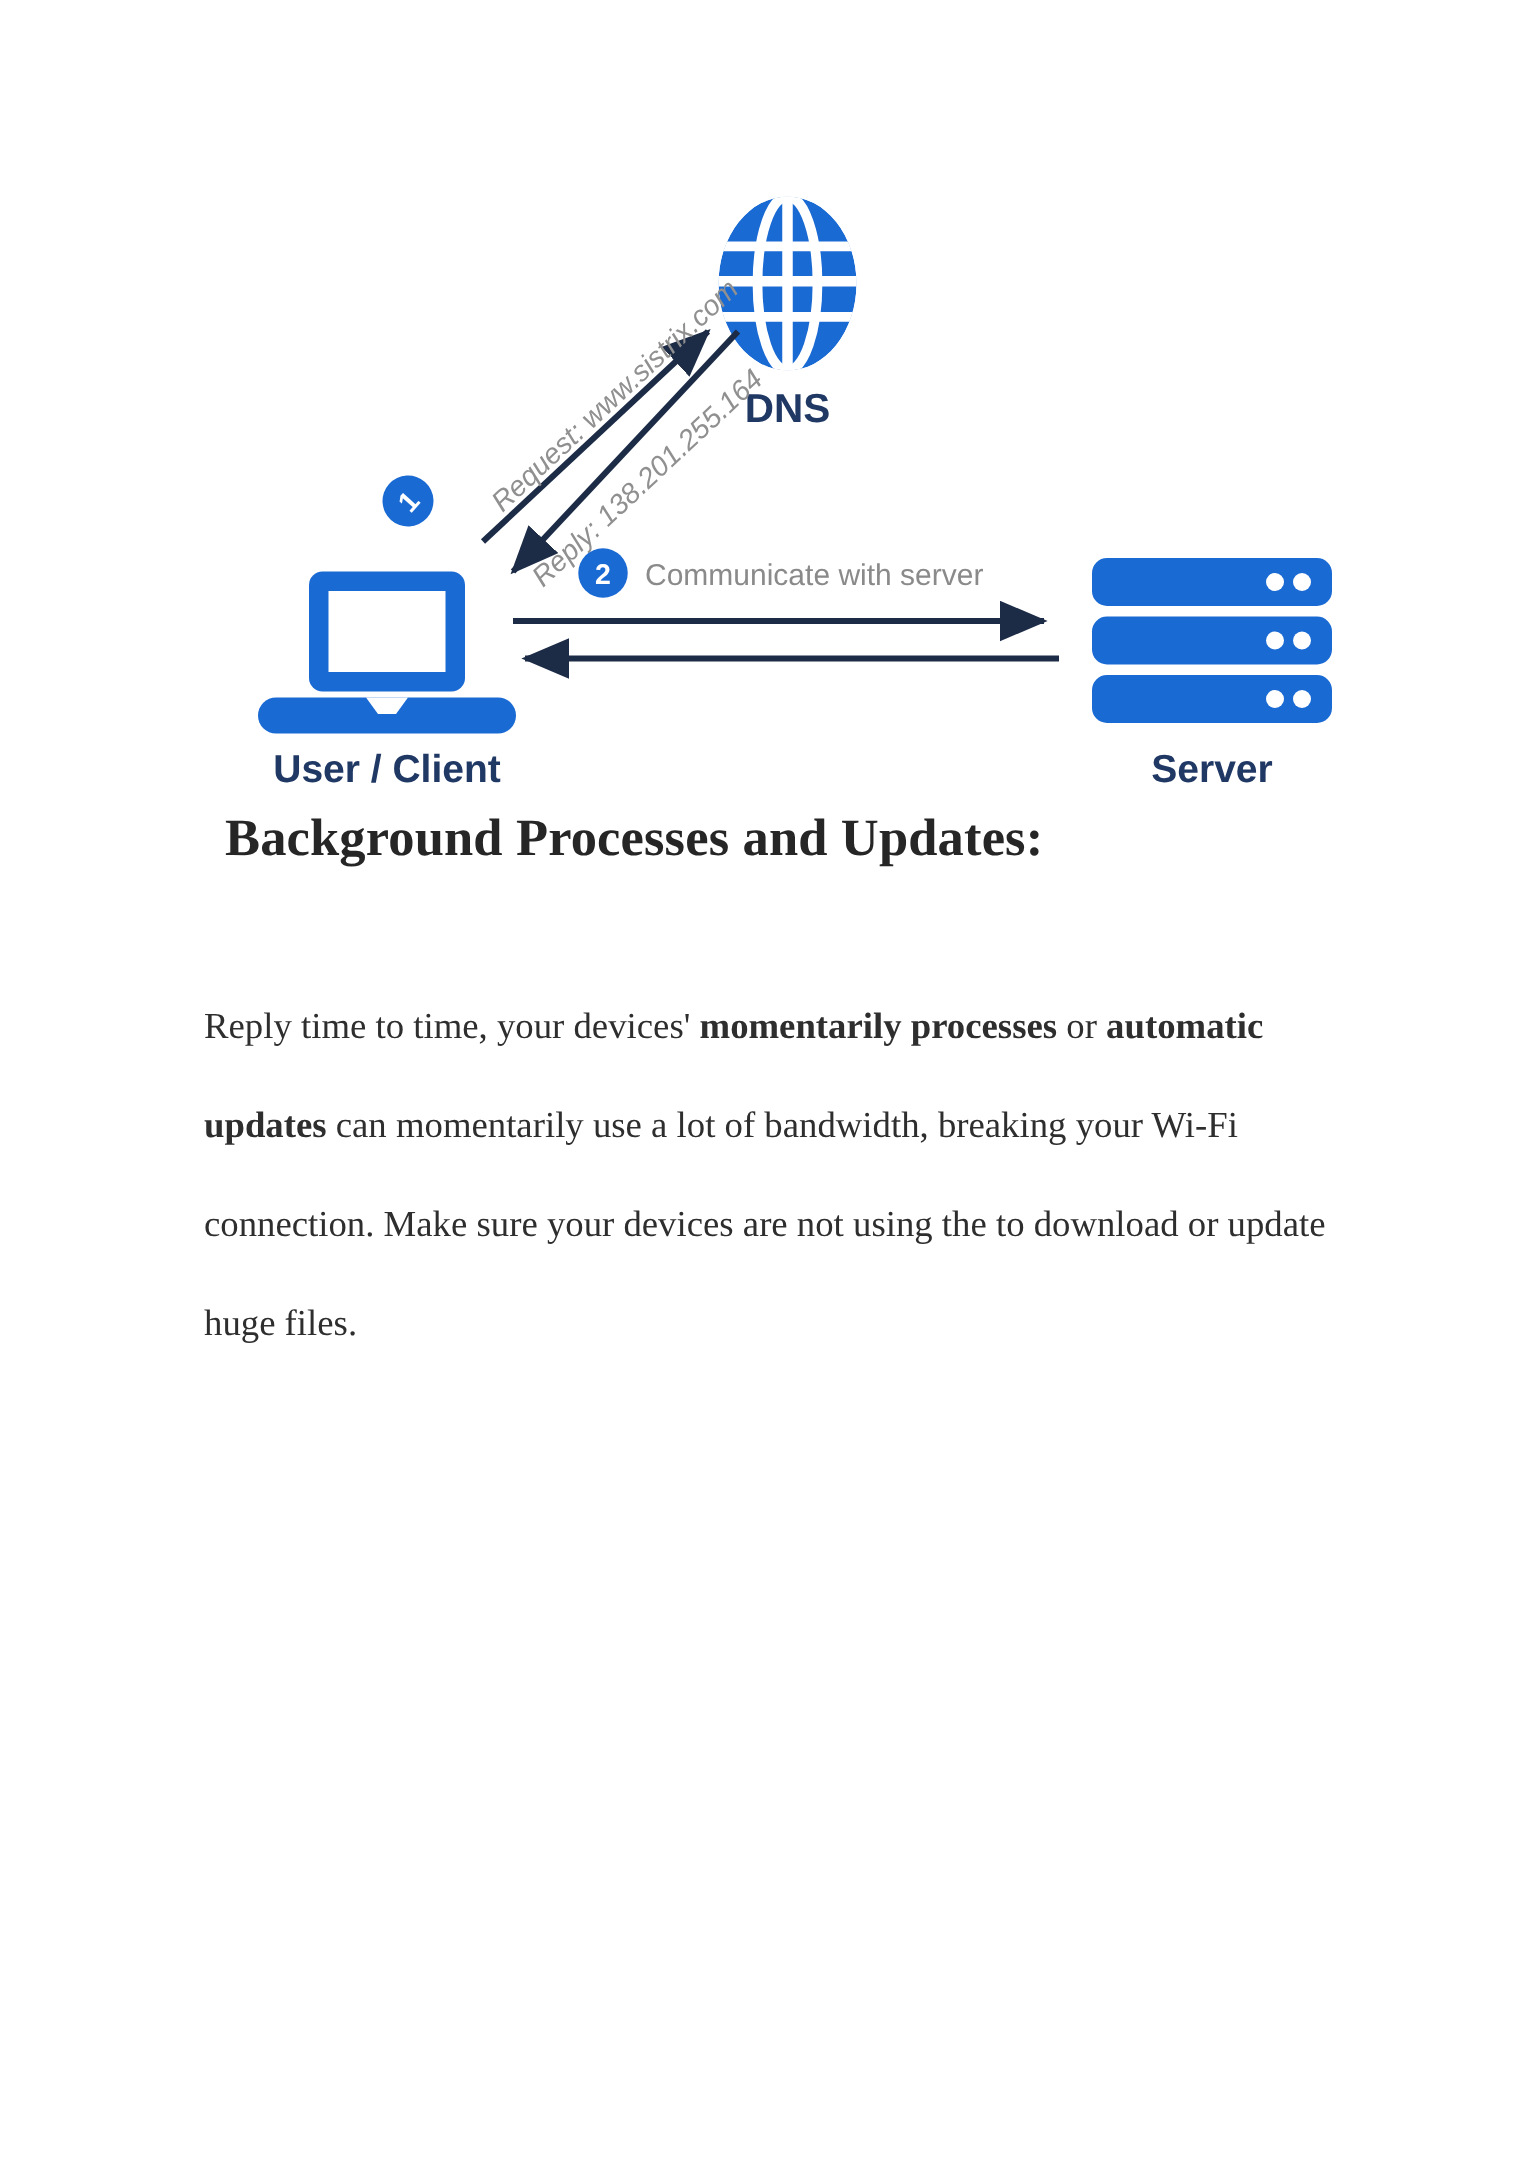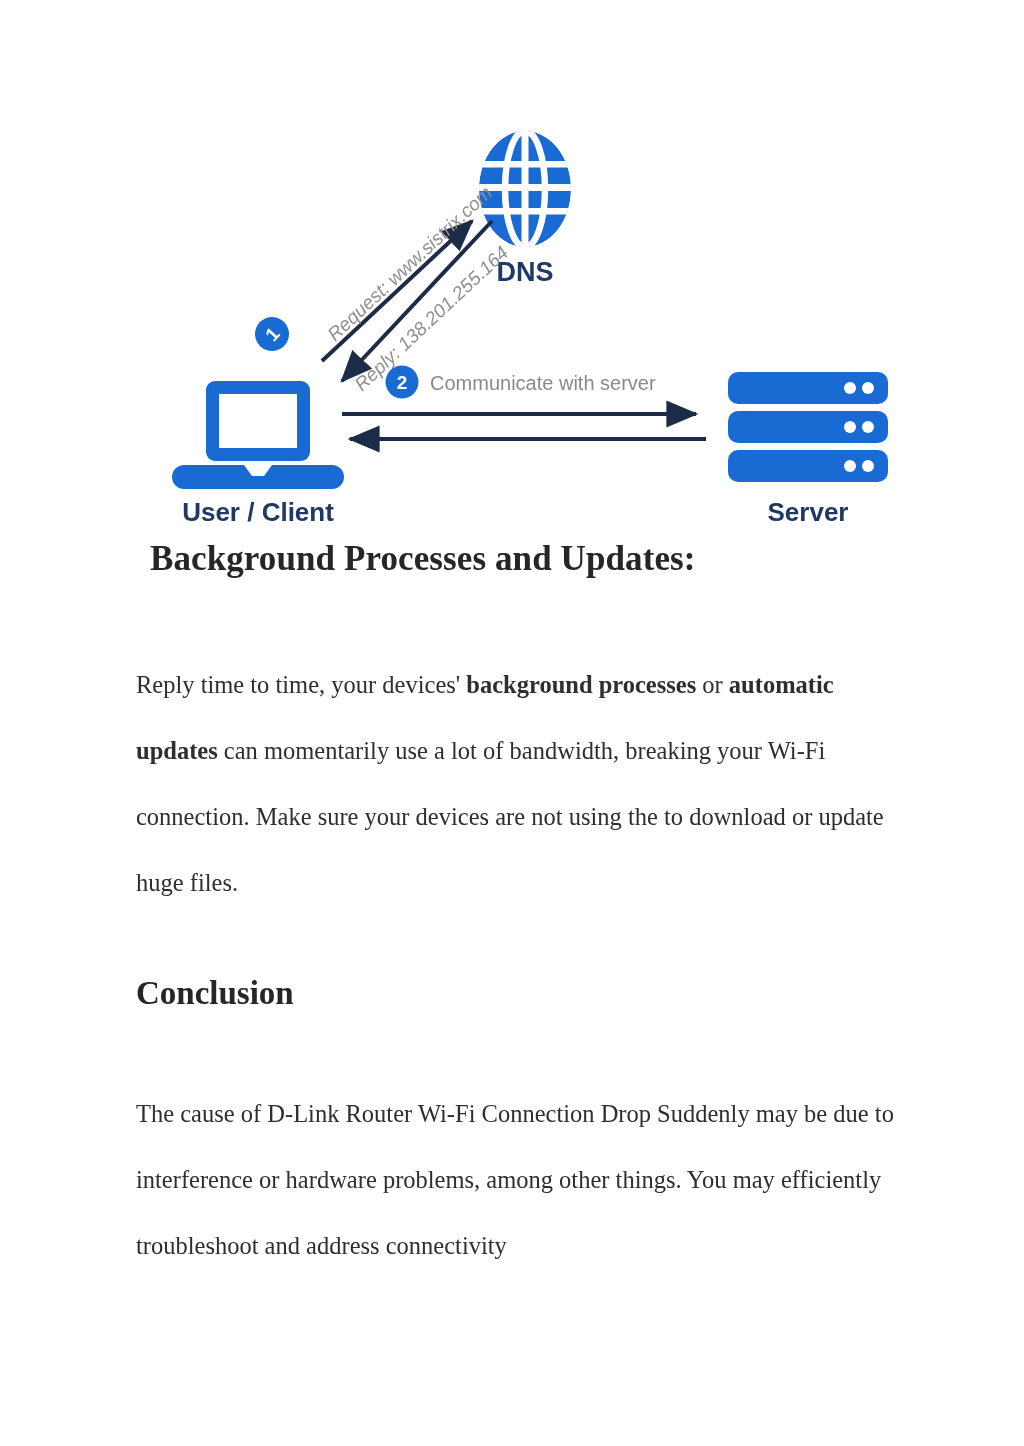--- a/index.html
+++ b/index.html
@@ -154,22 +154,20 @@
     <text x="658" y="412" text-anchor="middle" font-family="Liberation Sans, sans-serif" font-size="26" font-weight="bold" fill="#1f3864">Server</text>
     <text x="658" y="445" text-anchor="middle" font-family="Liberation Sans, sans-serif" font-size="23" fill="#1f3864">(138.201.255.164 )</text>
   </svg>
 </div>
 
 <div class="doc">
   <h2 class="section-heading"> Background Processes and Updates:</h2>
 
   <div class="spacer-a"></div>
 
-  <p class="body-text"><span class="frag">Reply time to time, your devices' </span><b class="frag">background processes</b><span class="frag"> or </span><b class="frag">automatic updates</b><span class="frag"> can momentarily use a lot of bandwidth, breaking your Wi-Fi connection. Make sure your devices are not using the to download or update huge files.</span></p>
+  <p class="body-text"><span class="frag">Reply time to time, your devices' </span><b class="frag">momentarily processes</b><span class="frag"> or </span><b class="frag">automatic updates</b><span class="frag"> can momentarily use a lot of bandwidth, breaking your Wi-Fi connection. Make sure your devices are not using the to download or update huge files.</span></p>
 
   <div class="spacer-b"></div>
 
-  <h2 class="conclusion-heading">Conclusion</h2>
 
   <div class="spacer-c"></div>
 
-  <p class="body-text"><span class="frag">The cause of D-Link Router Wi-Fi Connection Drop Suddenly may be due to interference or hardware problems, among other things. You may efficiently troubleshoot and address connectivity</span></p>
 </div>
 
 </body></html>

